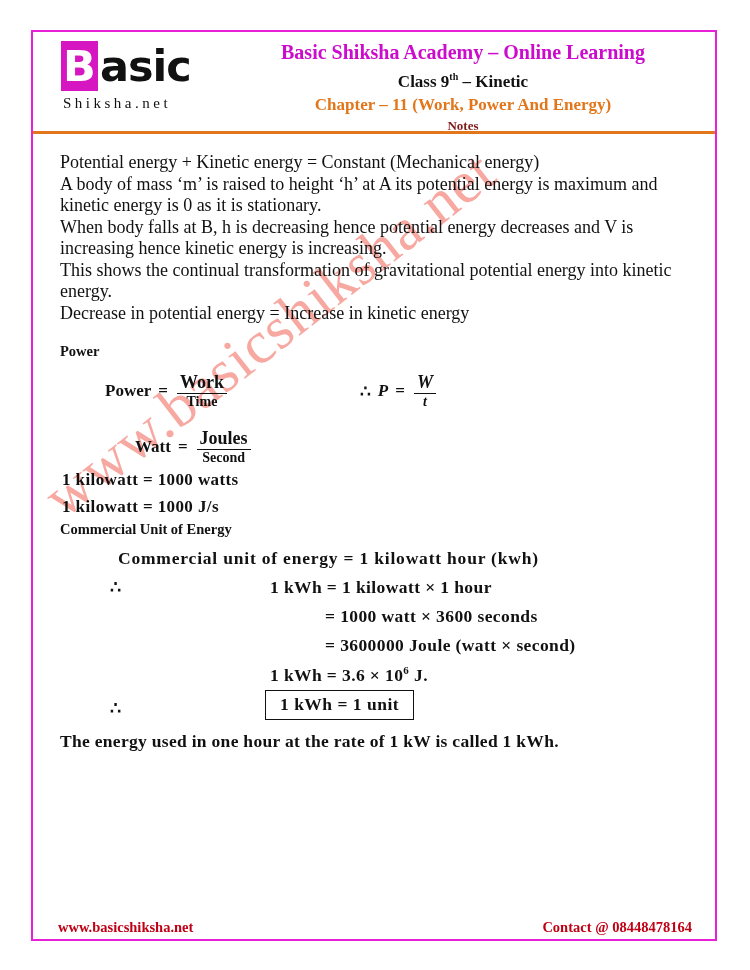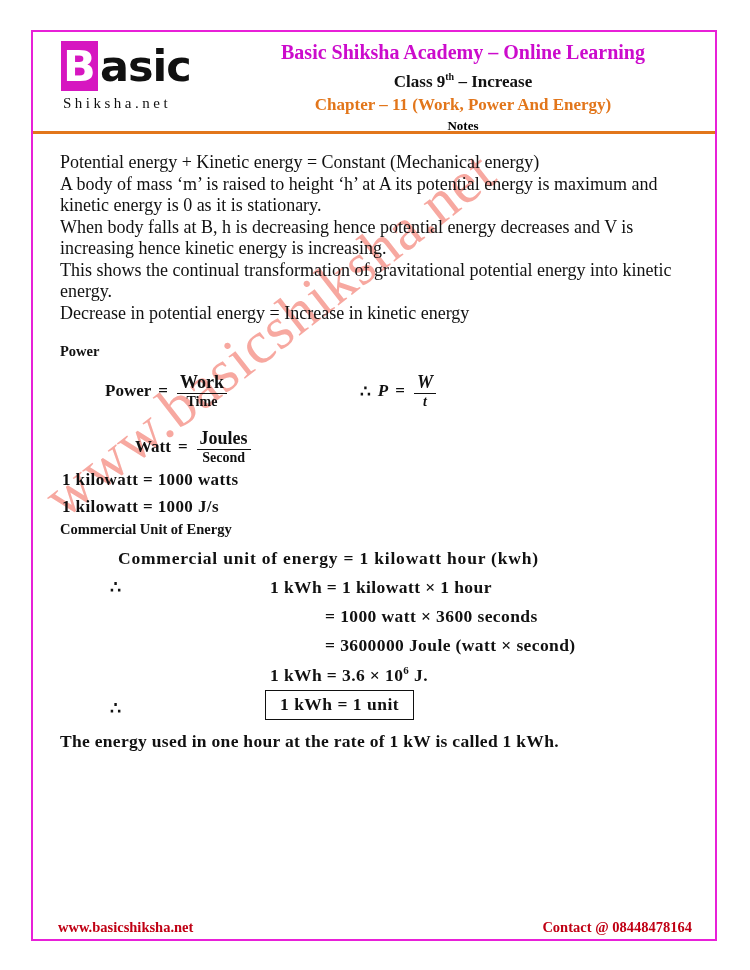--- a/index.html
+++ b/index.html
@@ -135,21 +135,21 @@
   }
   .title-2 sup { font-size: 10px; }
   .title-3 {
     color: #e2761b;
     font-family: "Liberation Serif", serif;
     font-weight: bold;
     font-size: 17px;
     line-height: 23px;
   }
   .title-4 {
-    color: #000000;
+    color: #7f1d1d;
     font-family: "Liberation Serif", serif;
     font-weight: bold;
     font-size: 13px;
     line-height: 19px;
   }
 
   .header-rule {
     position: absolute;
     left: 33px;
     top: 131px;
@@ -320,21 +320,21 @@
     <div class="logo">
       <div class="logo-main">
         <span class="logo-b">B</span>
           <span class="logo-rest">asic</span>
       </div>
       <div class="logo-sub">Shiksha.net</div>
     </div>
 
     <div class="title-block">
       <div class="title-1">Basic Shiksha Academy – Online Learning</div>
-      <div class="title-2"><span>Class 9</span><sup>th</sup><span> – Increase</span></div>
+      <div class="title-2"><span>Class 9</span><sup>th</sup><span> – Kinetic</span></div>
       <div class="title-3">Chapter – 11 (Work, Power And Energy)</div>
       <div class="title-4">Notes</div>
     </div>
   </div>
 
   <div class="header-rule"></div>
 
   <div class="watermark">www.basicshiksha.net</div>
 
   <div class="body-text">

